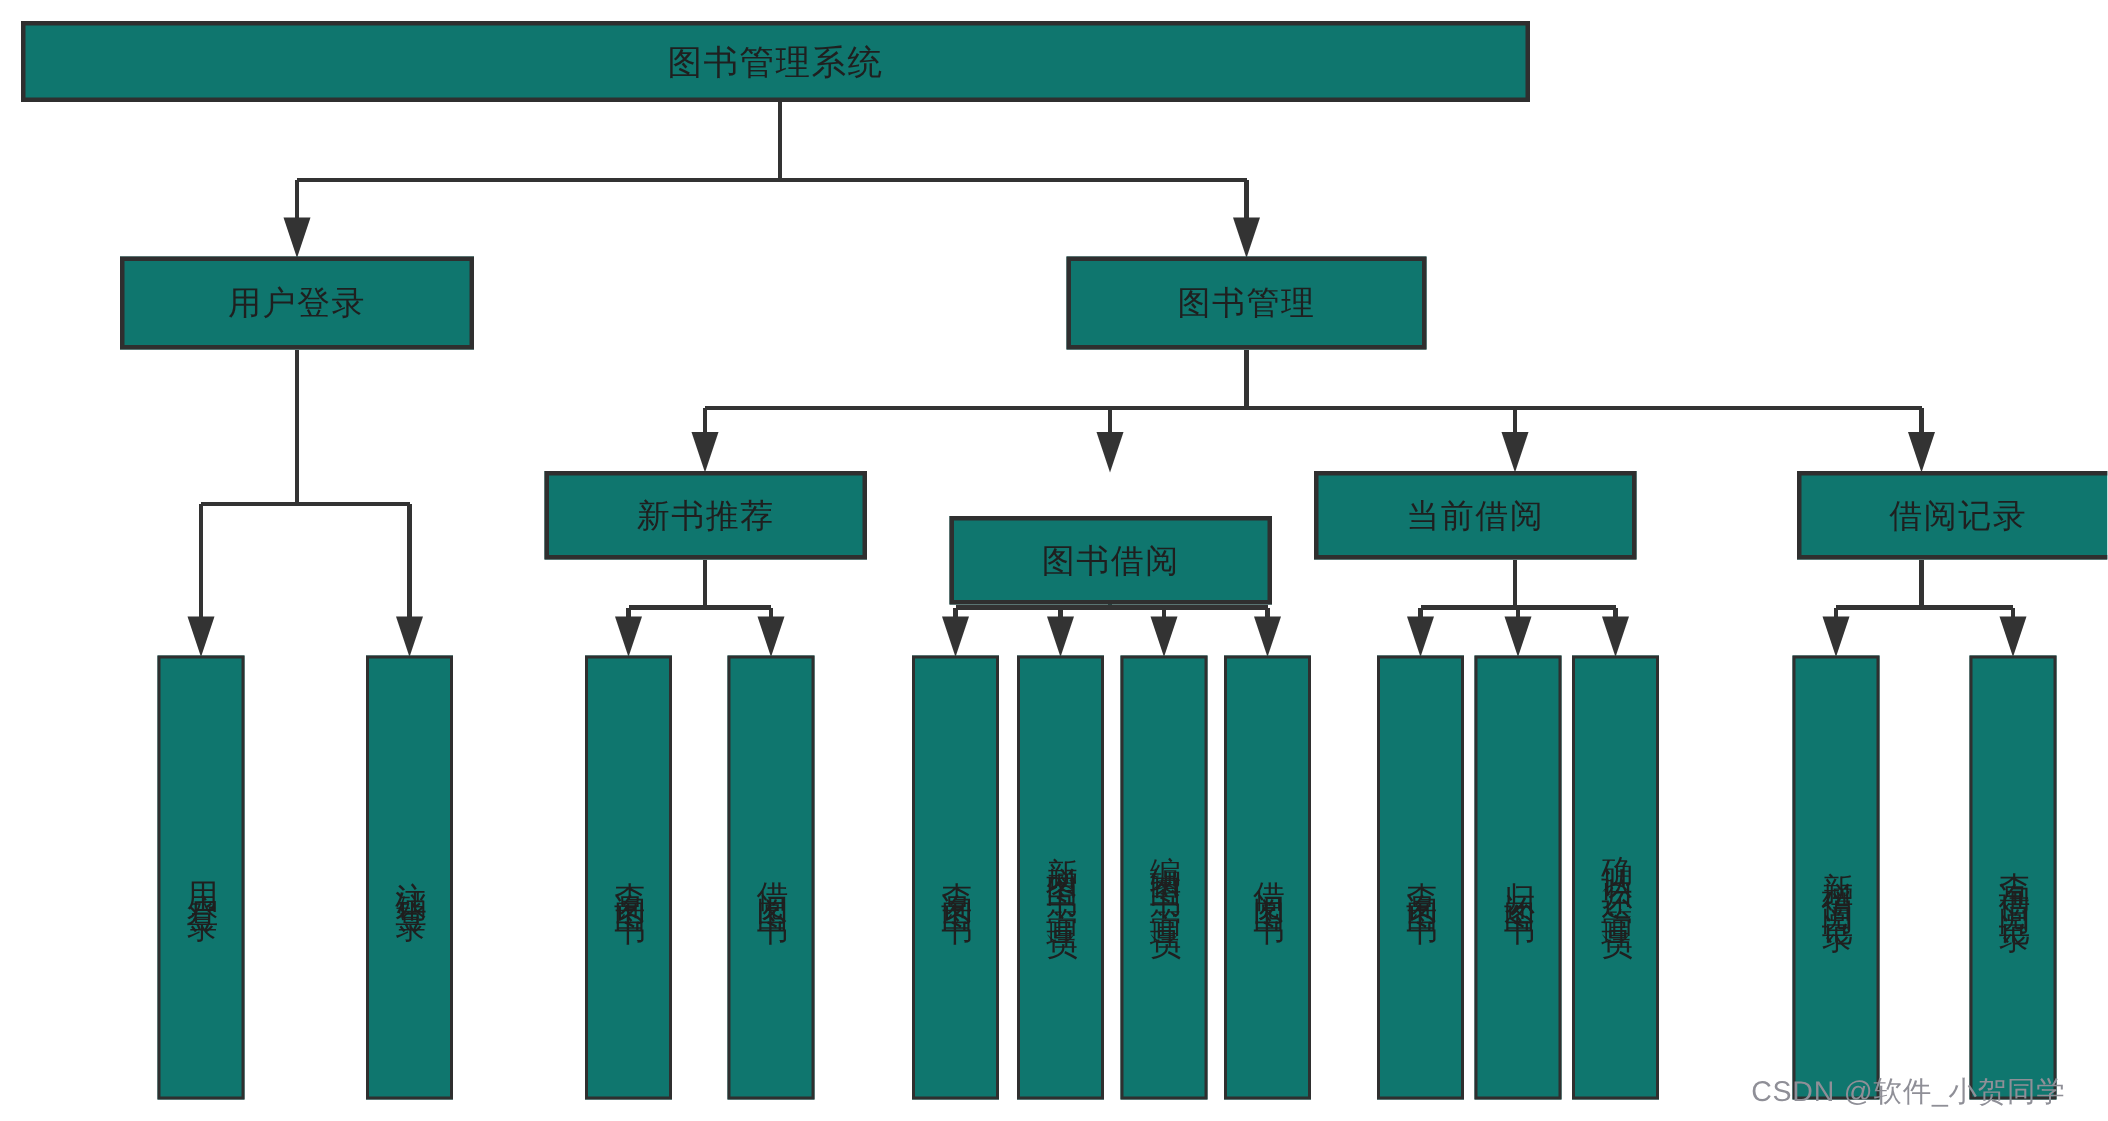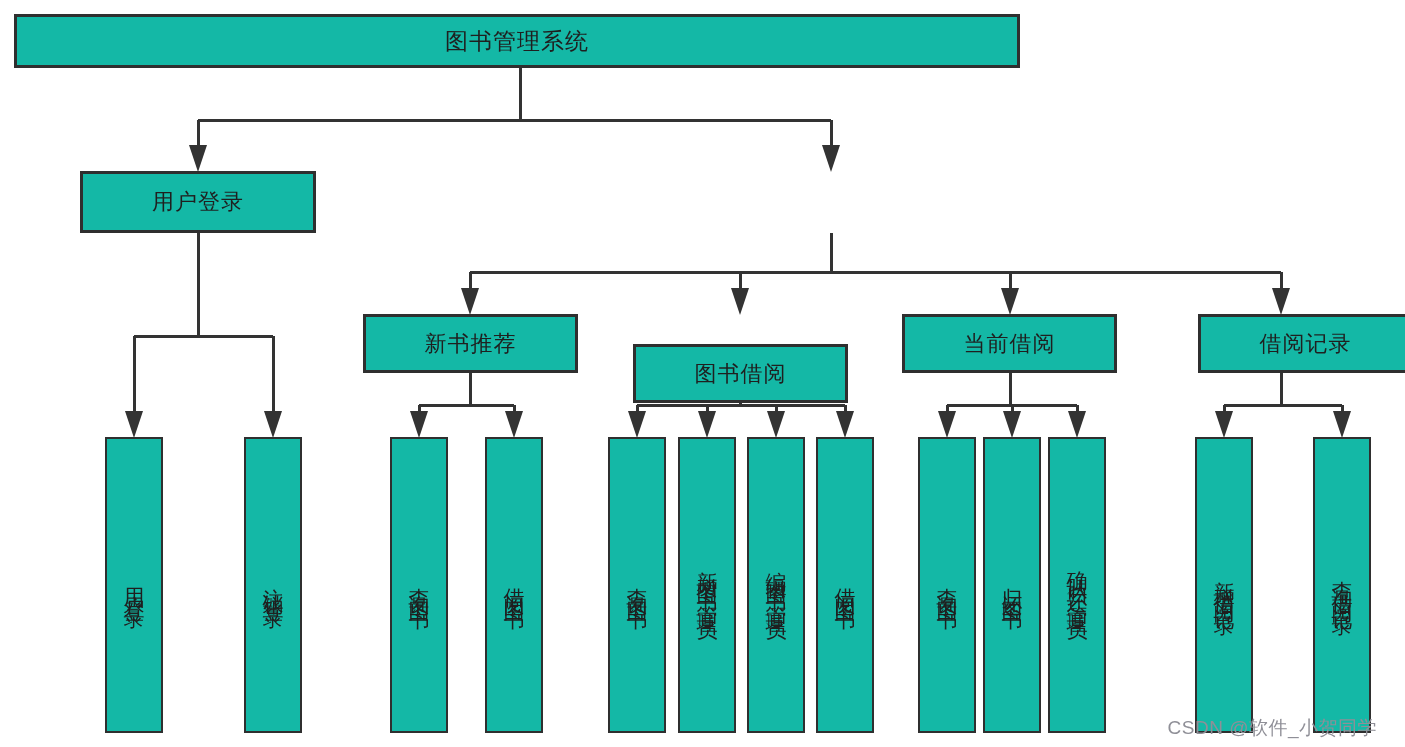--- a/index.html
+++ b/index.html
@@ -6,21 +6,21 @@
   #canvas{
     position:relative;
     width:1405px;height:747px;
     background:#ffffff;
     font-family:"Liberation Sans", sans-serif;
     color:#1f1f1f;
     overflow:hidden;
   }
   .node{
     position:absolute;
-    background:#14b8a6;
+    background:#0f766e;
     border:3px solid #2f2f2f;
     box-sizing:border-box;
     display:flex;
     align-items:center;
     justify-content:center;
     font-size:22px;
     letter-spacing:1px;
     color:#1f1f1f;
     z-index:2;
   }
@@ -59,21 +59,21 @@
     letter-spacing:0.5px;
     z-index:5;
   }
   
   #n-root{left:14px;top:14px;width:1006px;height:54px;font-size:23px;}
   #n-l2-a{left:80px;top:171px;width:236px;height:62px;}
   #n-l2-b{left:711px;top:171px;width:240px;height:62px;}
   .l3{top:314px;height:59px;width:215px;}
   #n-l3-a{left:363px;}
   #n-l3-b{left:633px;margin-top:30px;}
-  #n-l3-c{left:902px;}
+  #n-l3-c{left:876px;}
   #n-l3-d{left:1198px;}
   .leaf{top:437px;height:296px;width:58px;}
   #lf-1{left:105px;}  #lf-2{left:244px;}
   #lf-3{left:390px;}  #lf-4{left:485px;}
   #lf-5{left:608px;}  #lf-6{left:678px;}  #lf-7{left:747px;}  #lf-8{left:816px;}
   #lf-9{left:918px;}  #lf-10{left:983px;} #lf-11{left:1048px;}
   #lf-12{left:1195px;} #lf-13{left:1313px;}
 </style>
 </head>
 <body>
@@ -142,20 +142,23 @@
     <polygon points="1333,411 1351,411 1342,438"></polygon>
   </svg>
 
   <div class="node" id="n-root">
     <span>图书管理系统</span>
   </div>
 
   <div class="node" id="n-l2-a">
     <span>用户登录</span>
   </div>
+  <div class="node" id="n-l2-b">
+    <span>图书管理</span>
+  </div>
 
   <div class="node l3" id="n-l3-a">
     <span>新书推荐</span>
   </div>
   <div class="node l3" id="n-l3-b">
     <span>图书借阅</span>
   </div>
   <div class="node l3" id="n-l3-c">
     <span>当前借阅</span>
   </div>

